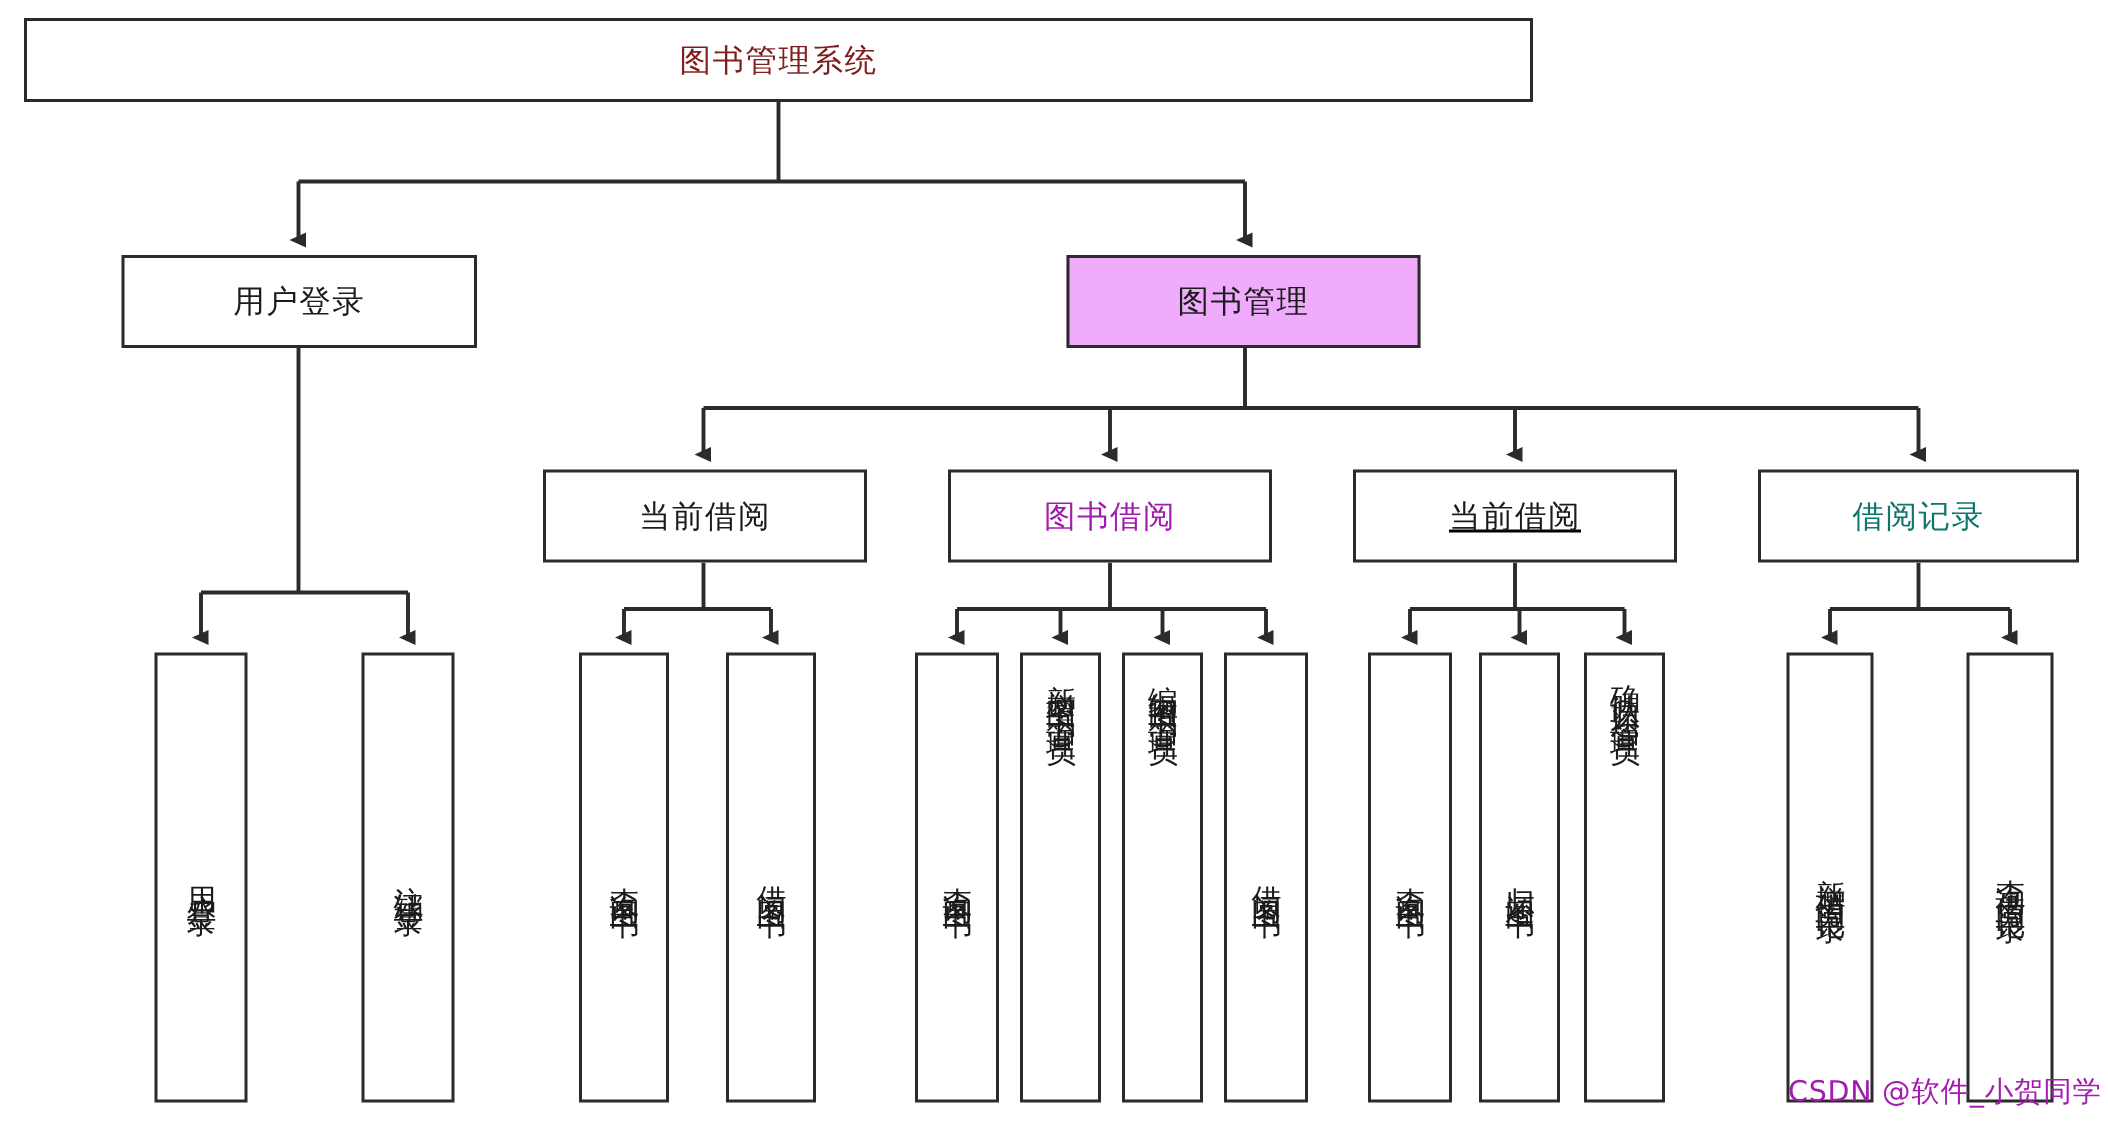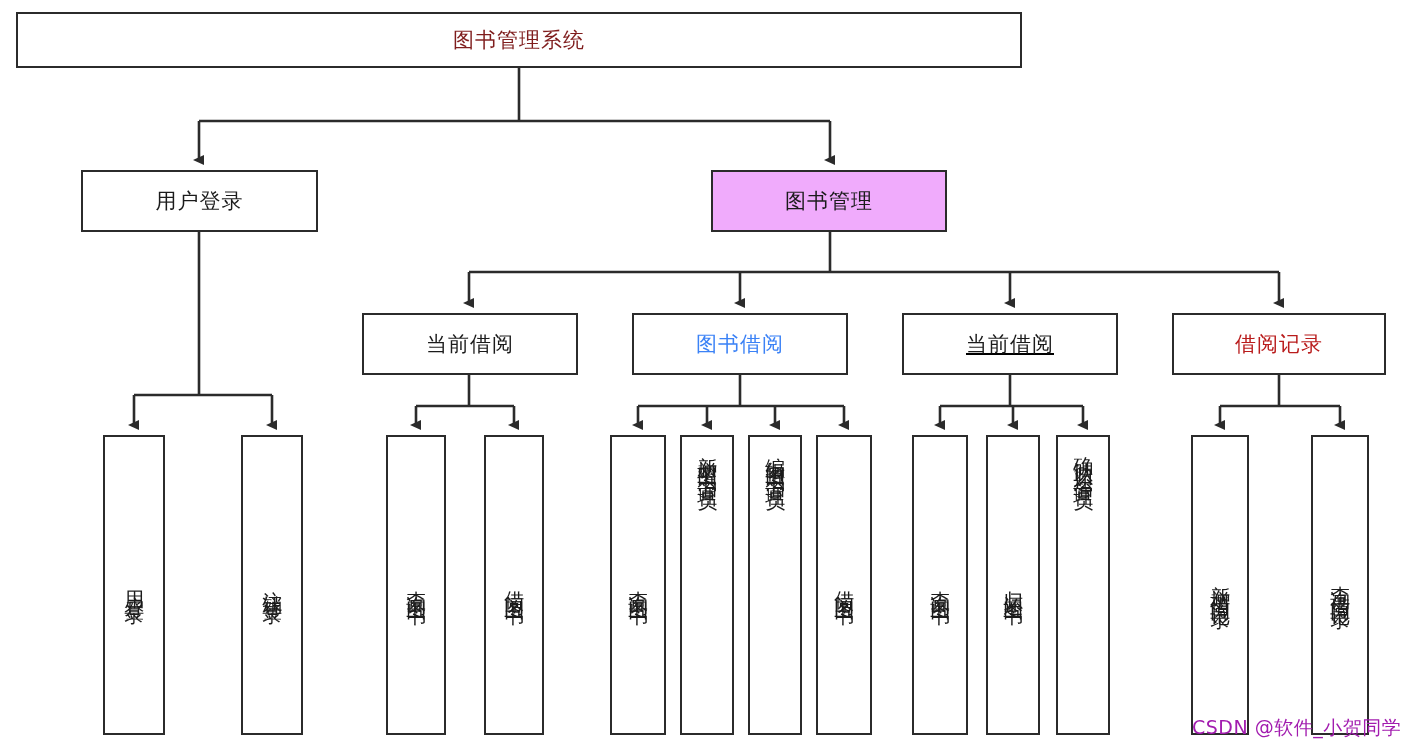--- a/index.html
+++ b/index.html
@@ -133,27 +133,27 @@
     <span class="node-label" style="color: rgb(27, 27, 27);">用户登录</span>
   </div>
   <div class="node" style="left: 711px; top: 170px; width: 236px; height: 62px; border-color: rgb(43, 43, 43); background: #f0abfc;">
     <span class="node-label" style="color: rgb(27, 27, 27);">图书管理</span>
   </div>
 
   <div class="node" style="left: 362px; top: 313px; width: 216px; height: 62px; border-color: rgb(43, 43, 43); background: rgb(255, 255, 255);">
     <span class="node-label" style="color: rgb(27, 27, 27);">当前借阅</span>
   </div>
   <div class="node" style="left: 632px; top: 313px; width: 216px; height: 62px; border-color: rgb(43, 43, 43); background: rgb(255, 255, 255);">
-    <span class="node-label" style="color: #3b82f6;">图书借阅</span>
+    <span class="node-label" style="color: #a21caf;">图书借阅</span>
   </div>
   <div class="node" style="left: 902px; top: 313px; width: 216px; height: 62px; border-color: rgb(43, 43, 43); background: rgb(255, 255, 255); text-decoration: underline;">
     <span class="node-label" style="color: rgb(27, 27, 27);">当前借阅</span>
   </div>
   <div class="node" style="left: 1172px; top: 313px; width: 214px; height: 62px; border-color: rgb(43, 43, 43); background: rgb(255, 255, 255);">
-    <span class="node-label" style="color: #b91c1c;">借阅记录</span>
+    <span class="node-label" style="color: #0f766e;">借阅记录</span>
   </div>
 
   <div class="node vertical center-text" style="left: 103px; top: 435px; width: 62px; height: 300px; border-color: rgb(43, 43, 43); background: rgb(255, 255, 255);">
     <span class="node-label" style="color: rgb(27, 27, 27);">用户登录</span>
   </div>
   <div class="node vertical center-text" style="left: 241px; top: 435px; width: 62px; height: 300px; border-color: rgb(43, 43, 43); background: rgb(255, 255, 255);">
     <span class="node-label" style="color: rgb(27, 27, 27);">注销登录</span>
   </div>
   <div class="node vertical center-text" style="left: 386px; top: 435px; width: 60px; height: 300px; border-color: rgb(43, 43, 43); background: rgb(255, 255, 255);">
     <span class="node-label" style="color: rgb(27, 27, 27);">查询图书</span>

